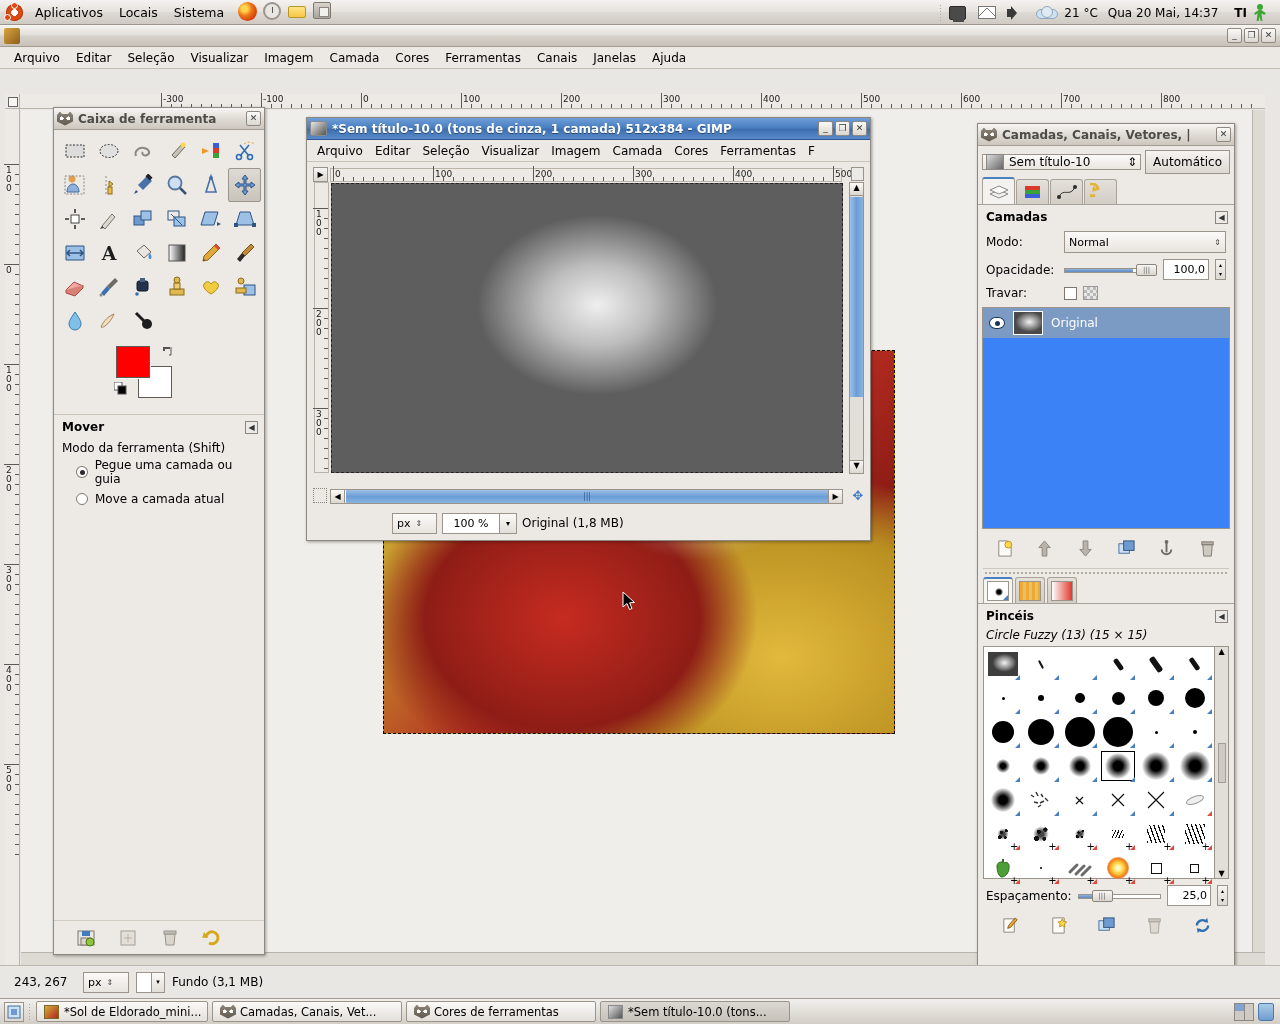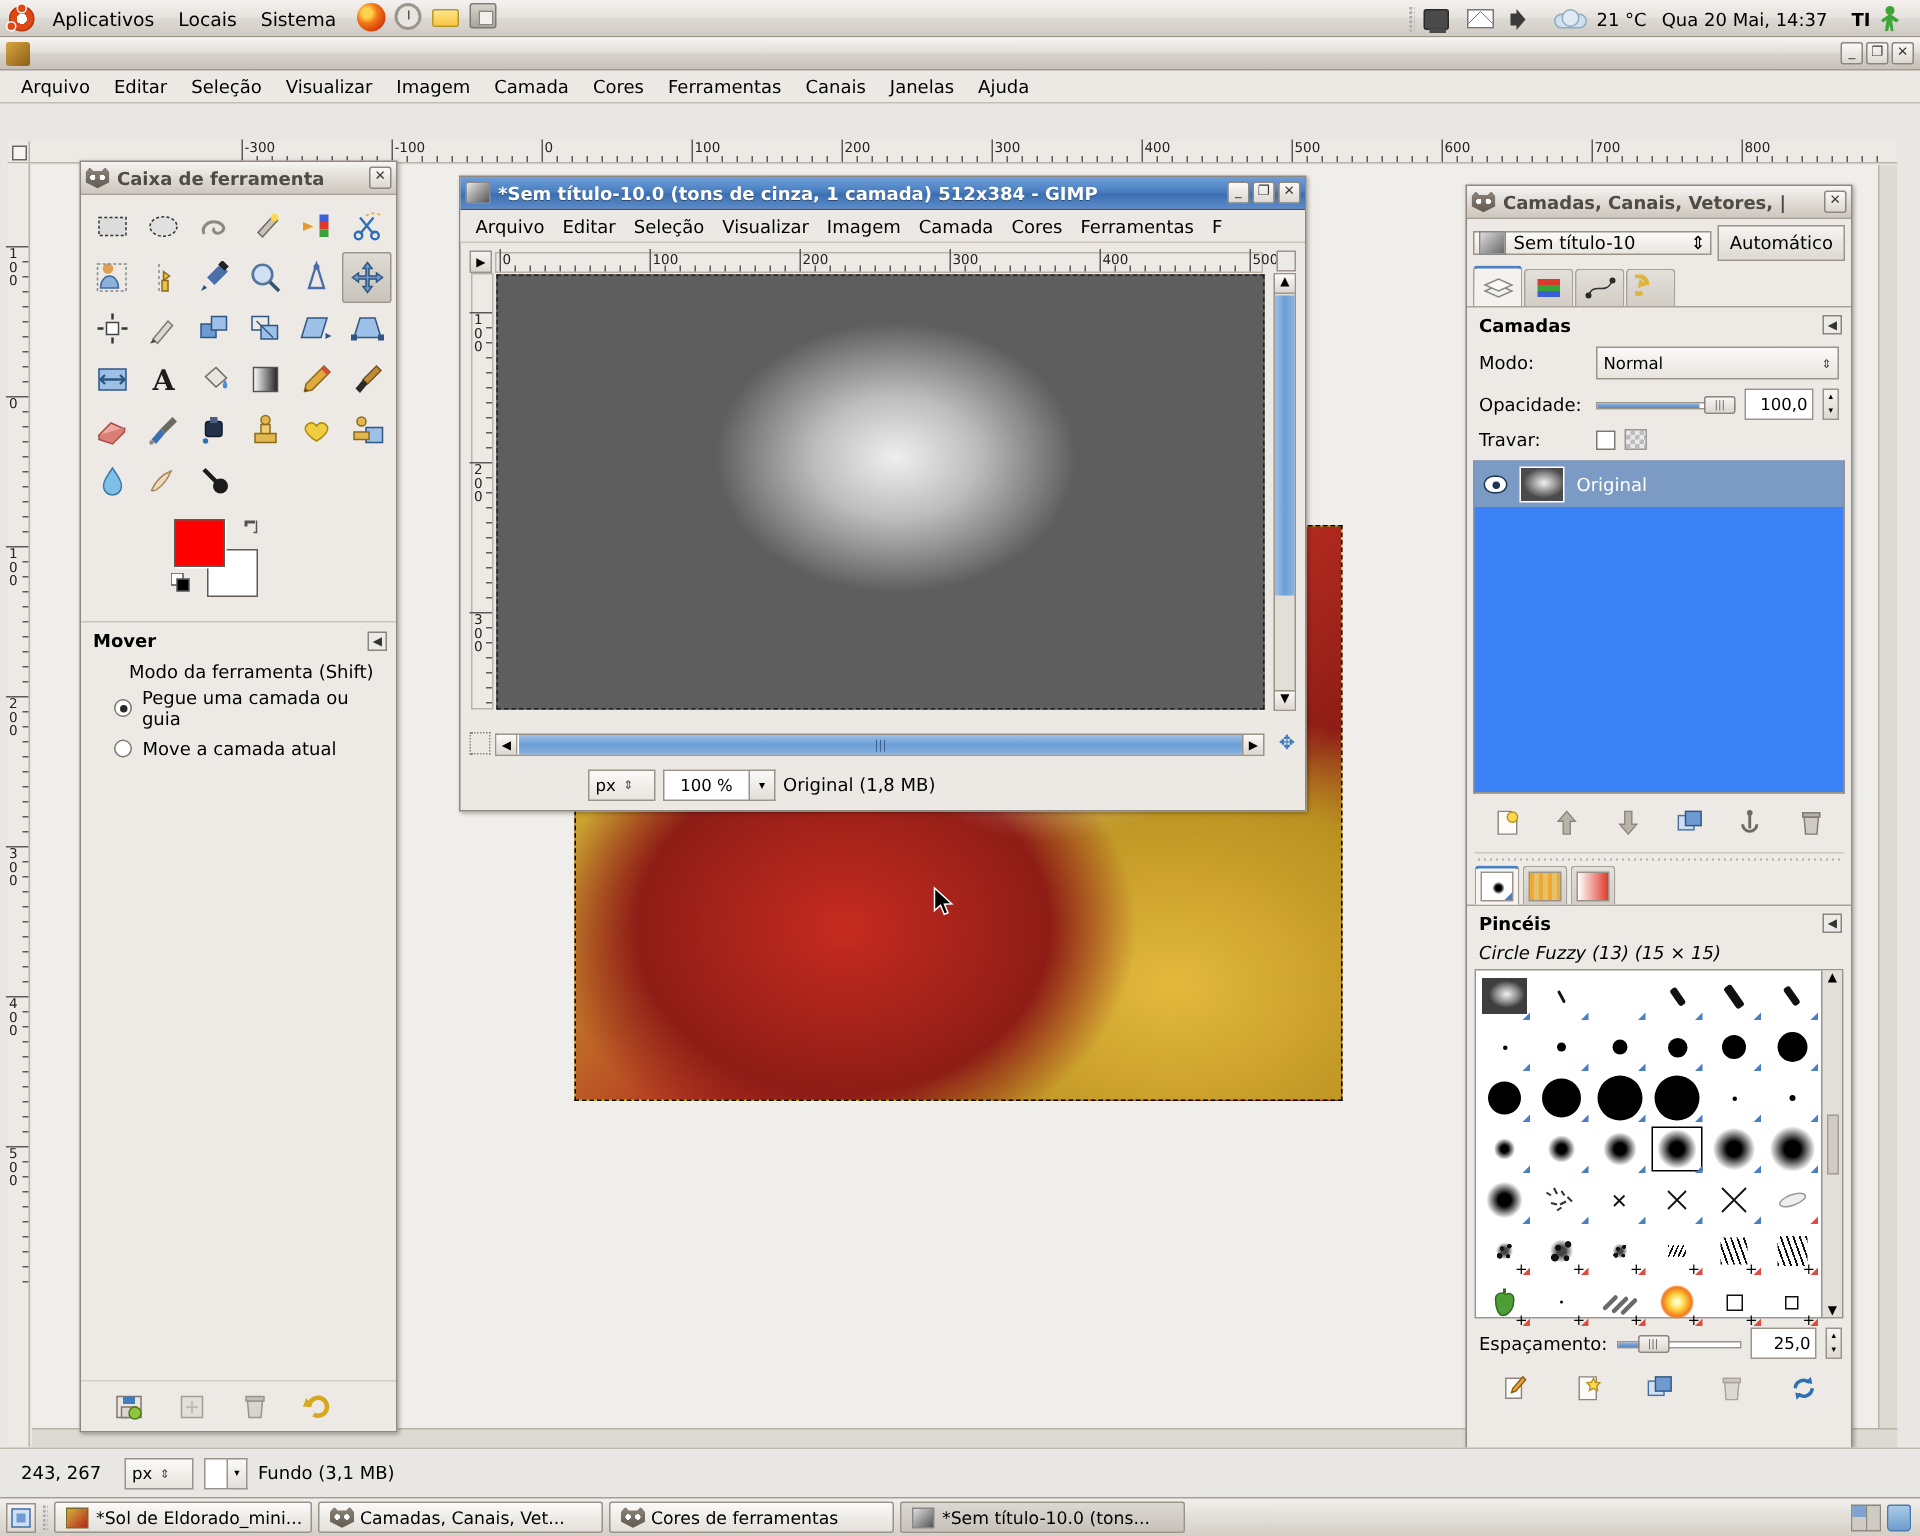--- a/index.html
+++ b/index.html
@@ -132,21 +132,21 @@
 
   .tool-opt-head{margin-top:8px;border-top:1px solid #c9c3ba;padding:5px 6px 2px 8px;display:flex;align-items:center;}
   .tool-opt-head .hname{font-weight:bold;font-size:12px;flex:1;}
   .mini-btn{width:13px;height:13px;border:1px solid #8b857d;background:#eceae6;font-size:8px;line-height:11px;text-align:center;color:#333;}
   .opt-row{display:flex;align-items:center;padding:4px 8px;gap:6px;font-size:12px;}
   .seg-btn{width:22px;height:20px;border:1px solid #9a948b;background:linear-gradient(180deg,#f4f2ef,#ddd8d1);display:flex;align-items:center;justify-content:center;}
   .seg-btn.on{background:linear-gradient(180deg,#d5d0c8,#bcb6ad);}
   .radio-row{display:flex;align-items:center;gap:7px;padding:3px 8px 3px 22px;font-size:12px;}
   .radio{width:12px;height:12px;border-radius:50%;border:1px solid #7d7token;border:1px solid #7d776f;background:#fff;position:relative;}
   .radio.sel::after{content:"";position:absolute;left:2.5px;top:2.5px;width:5px;height:5px;border-radius:50%;background:#2a2a2a;}
-  .hint-text{font-size:12px;padding:5px 8px 0 8px;margin-left:24px;}
+  .hint-text{font-size:12px;padding:5px 8px 0 8px;}
   #toolbox-bottom{position:absolute;left:0;bottom:0;width:100%;height:34px;border-top:1px solid #d3cdc4;display:flex;align-items:center;gap:22px;padding-left:22px;}
   .tb-ic{width:20px;height:20px;}
 
   
   #imgwin{left:306px;top:92px;width:565px;height:424px;background:#ece9e5;}
   #imgwin .dock-title{background:linear-gradient(180deg,#6f9fd8 0%,#4a7fc1 45%,#3d6fb0 55%,#5a8ccb 100%);border-bottom:1px solid #2d5690;}
   #imgwin .dock-title .t{color:#fff;text-shadow:0 1px 0 rgba(0,0,0,.4);}
   #imgwin-menubar{height:22px;background:#ece9e5;border-bottom:1px solid #c9c3ba;display:flex;align-items:center;padding-left:4px;overflow:hidden;}
   #imgwin-menubar .menu-item{padding:2px 6px;font-size:12px;}
   .iw-ruler-h{position:absolute;left:330px;top:143px;width:512px;height:14px;background:#edeae6;border:1px solid #b9b3aa;}
@@ -170,21 +170,21 @@
 
   
   #rightdock{left:977px;top:98px;width:258px;height:846px;}
   #rd-imgsel{display:flex;align-items:center;gap:4px;padding:4px;}
   .img-combo{flex:1;height:16px;border:1px solid #9a948b;background:linear-gradient(180deg,#fcfbf9,#e9e5df);display:flex;align-items:center;padding:0 3px;gap:5px;font-size:12px;}
   .img-thumb-sm{width:18px;height:16px;background:linear-gradient(135deg,#ddd,#666);border:1px solid #888;}
   .auto-btn{height:24px;border:1px solid #9a948b;background:linear-gradient(180deg,#f6f4f1,#ddd8d1);display:flex;align-items:center;padding:0 7px;font-size:12px;}
   .dock-tabs{display:flex;gap:1px;padding:2px 4px 0 4px;border-bottom:1px solid #a8a29a;height:27px;align-items:flex-end;}
   .dtab{width:33px;height:25px;border:1px solid #a8a29a;border-bottom:none;border-radius:3px 3px 0 0;background:linear-gradient(180deg,#e4e0da,#d2cdc5);display:flex;align-items:center;justify-content:center;}
   .dtab.sel{background:#f4f2ef;border-top:2px solid #4a7fc1;height:27px;}
-  .sec-head{display:flex;align-items:flex-start;padding:5px 6px 4px 8px;}
+  .sec-head{display:flex;align-items:flex-end;padding:5px 6px 4px 8px;}
   .sec-head .hname{font-weight:bold;font-size:12px;flex:1;}
   .prop-row{display:flex;align-items:center;padding:3px 8px;gap:6px;font-size:12px;}
   .prop-row .lbl{width:72px;}
   .slider{flex:1;height:12px;position:relative;}
   .slider .track{position:absolute;left:0;right:0;top:4px;height:5px;background:#fff;border:1px solid #9a948b;}
   .slider .fill{position:absolute;left:1px;top:5px;height:3px;background:linear-gradient(180deg,#8fb3de,#5b87c4);}
   .slider .knob{position:absolute;top:0;width:21px;height:12px;background:linear-gradient(180deg,#f7f6f3,#dbd6cf);border:1px solid #8b857d;border-radius:2px;display:flex;align-items:center;justify-content:center;font-size:7px;color:#666;}
   .chk{width:13px;height:13px;border:1px solid #7d776f;background:#fff;}
   .checker{width:15px;height:14px;background-image:linear-gradient(45deg,#b9b9b9 25%,transparent 25%,transparent 75%,#b9b9b9 75%),linear-gradient(45deg,#b9b9b9 25%,#e8e8e8 25%,#e8e8e8 75%,#b9b9b9 75%);background-size:6px 6px;background-position:0 0,3px 3px;border:1px solid #999;}
   #layers-list{margin:4px 4px 0 4px;height:222px;border:1px solid #9a948b;background:#3b82f6;}

